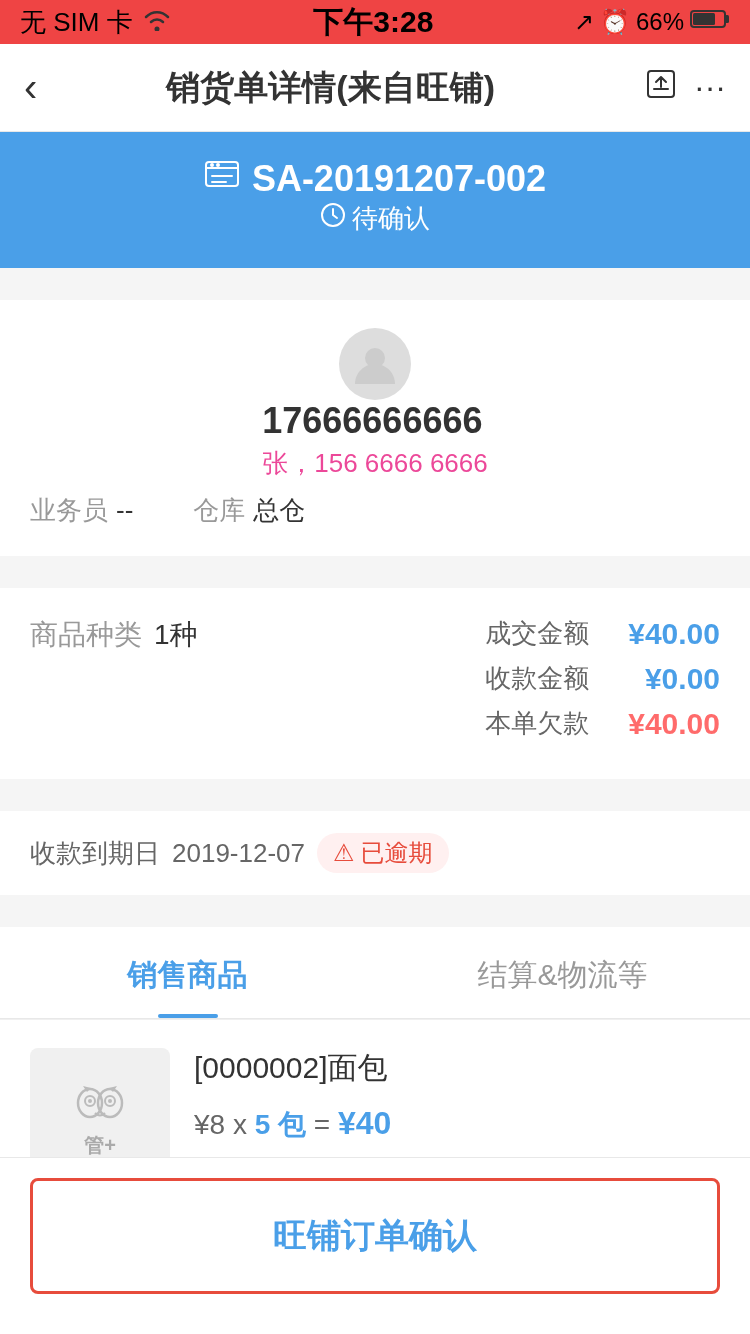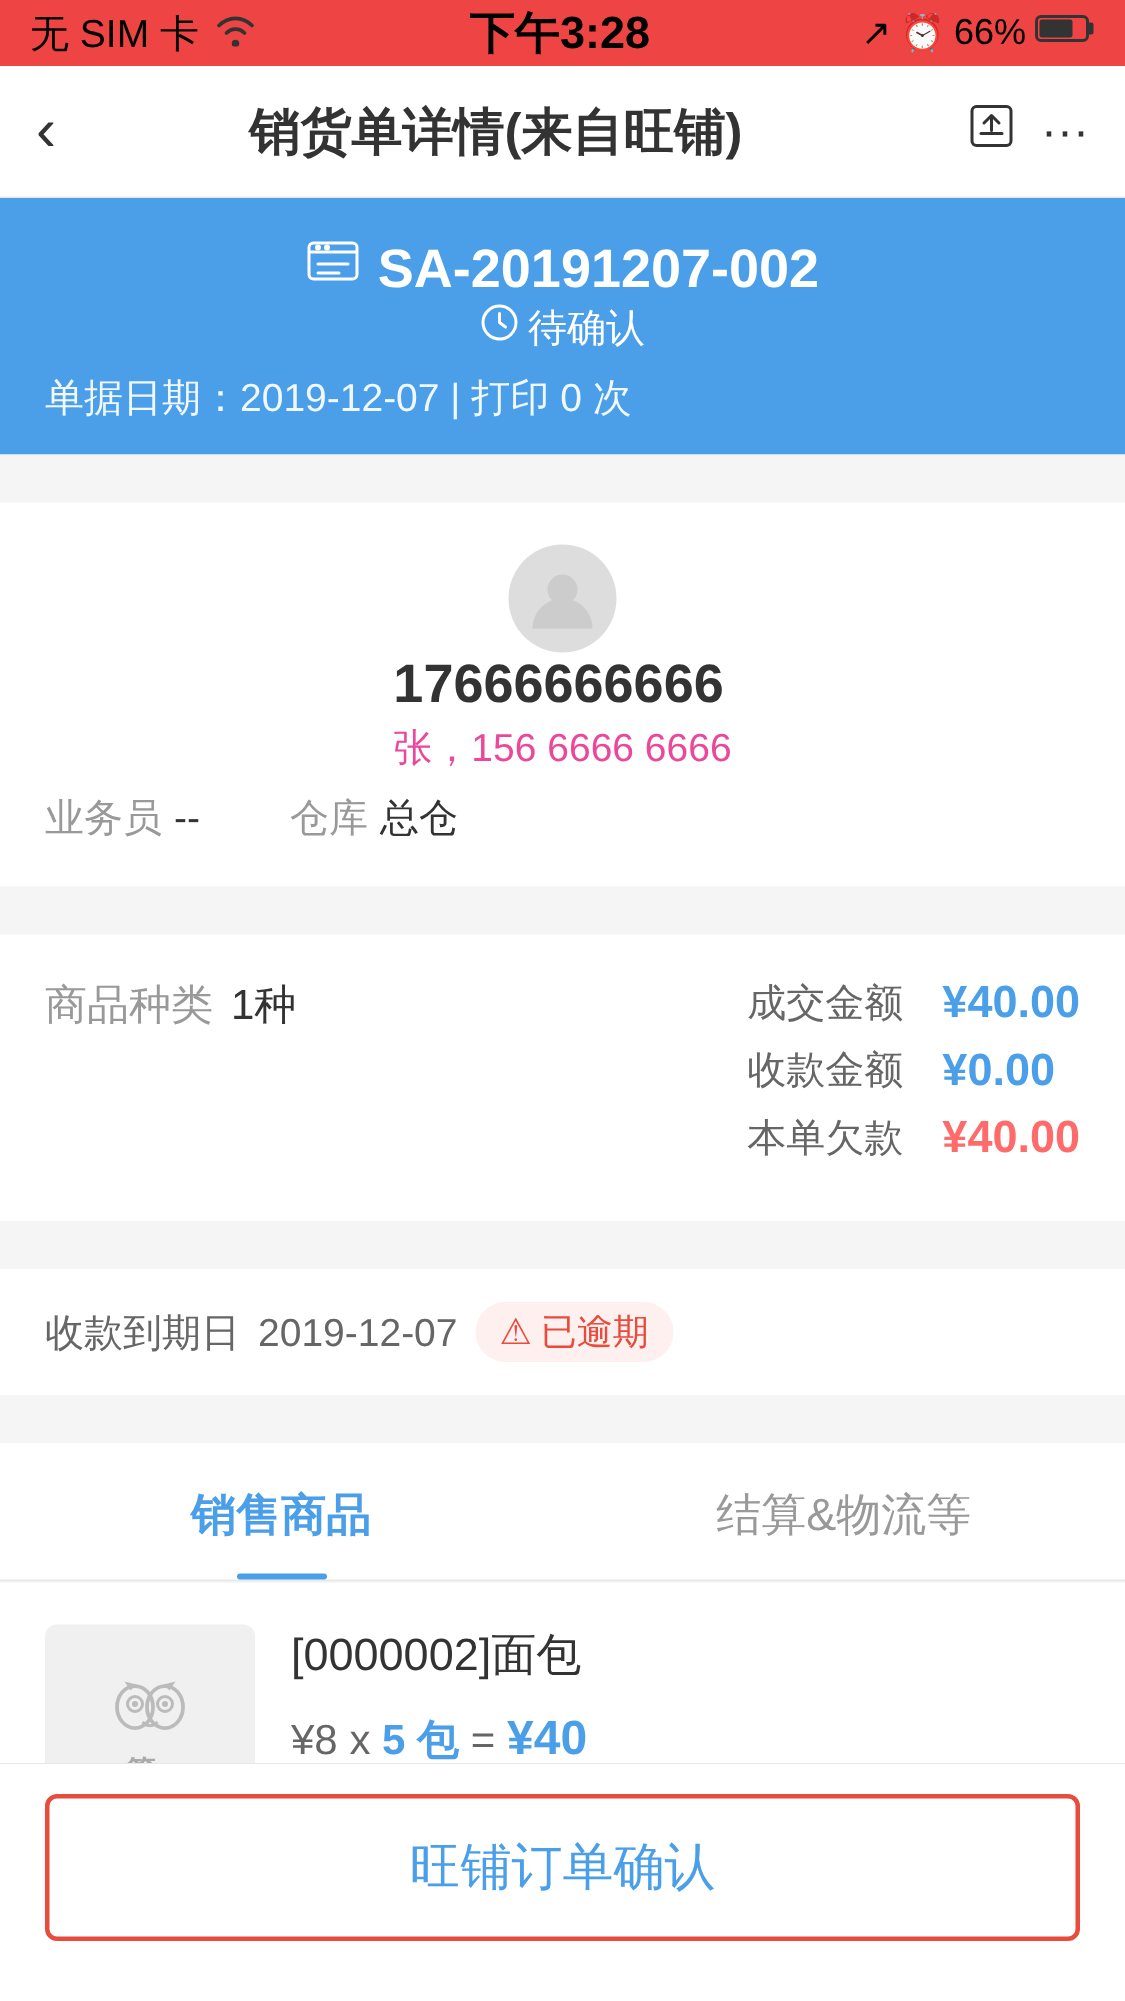--- a/index.html
+++ b/index.html
@@ -158,21 +158,22 @@
       font-size: 28px;
       color: #666;
     }
     .summary-label { color: #999; }
     .summary-value { color: #333; font-weight: 500; }
     .summary-right {
       text-align: right;
     }
     .amount-row {
       display: flex;
-      gap: 26px;
+      justify-content: space-between;
+      gap: 39px;
       margin-bottom: 10px;
       font-size: 26px;
       align-items: center;
     }
     .amount-label { color: #666; }
     .amount-value-blue { color: #4a9fe8; font-weight: 600; font-size: 30px; }
     .amount-value-red { color: #ff6b6b; font-weight: 600; font-size: 30px; }
 
     
     .due-section {
@@ -280,26 +281,26 @@
       position: fixed;
       bottom: 0;
       left: 0;
       width: 750px;
       background: #fff;
       padding: 20px 30px 40px;
       border-top: 1px solid #e8e8e8;
     }
     .confirm-button {
       width: 100%;
-      height: 98px;
+      height: 116px;
       border: 3px solid #e74c3c;
       background: #fff;
       color: #4a9fe8;
       font-size: 34px;
-      font-weight: 400;
+      font-weight: 700;
       border-radius: 8px;
       cursor: pointer;
       display: flex;
       align-items: center;
       justify-content: center;
     }
 
     .divider {
       height: 16px;
       background: #f5f5f5;
@@ -367,21 +368,20 @@
     <div class="order-status">
       <span>
         <svg width="26" height="26" viewBox="0 0 26 26" fill="none">
           <circle cx="13" cy="13" r="11" stroke="white" stroke-width="2"></circle>
           <path d="M13 7v6l4 3" stroke="white" stroke-width="2" stroke-linecap="round"></path>
         </svg>
       </span>
       <span>待确认</span>
     </div>
   </div>
-  <div class="order-date">单据日期：2019-12-07 | 打印 0 次</div>
 </div>
 
 <div class="divider"></div>
 
 <div class="customer-section">
   <div class="customer-row">
     <div class="avatar">
       <svg width="48" height="48" viewBox="0 0 48 48" fill="none">
         <circle cx="24" cy="18" r="10" fill="#ccc"></circle>
         <path d="M4 44c0-11 8.95-20 20-20s20 8.95 20 20" fill="#ccc"></path>

